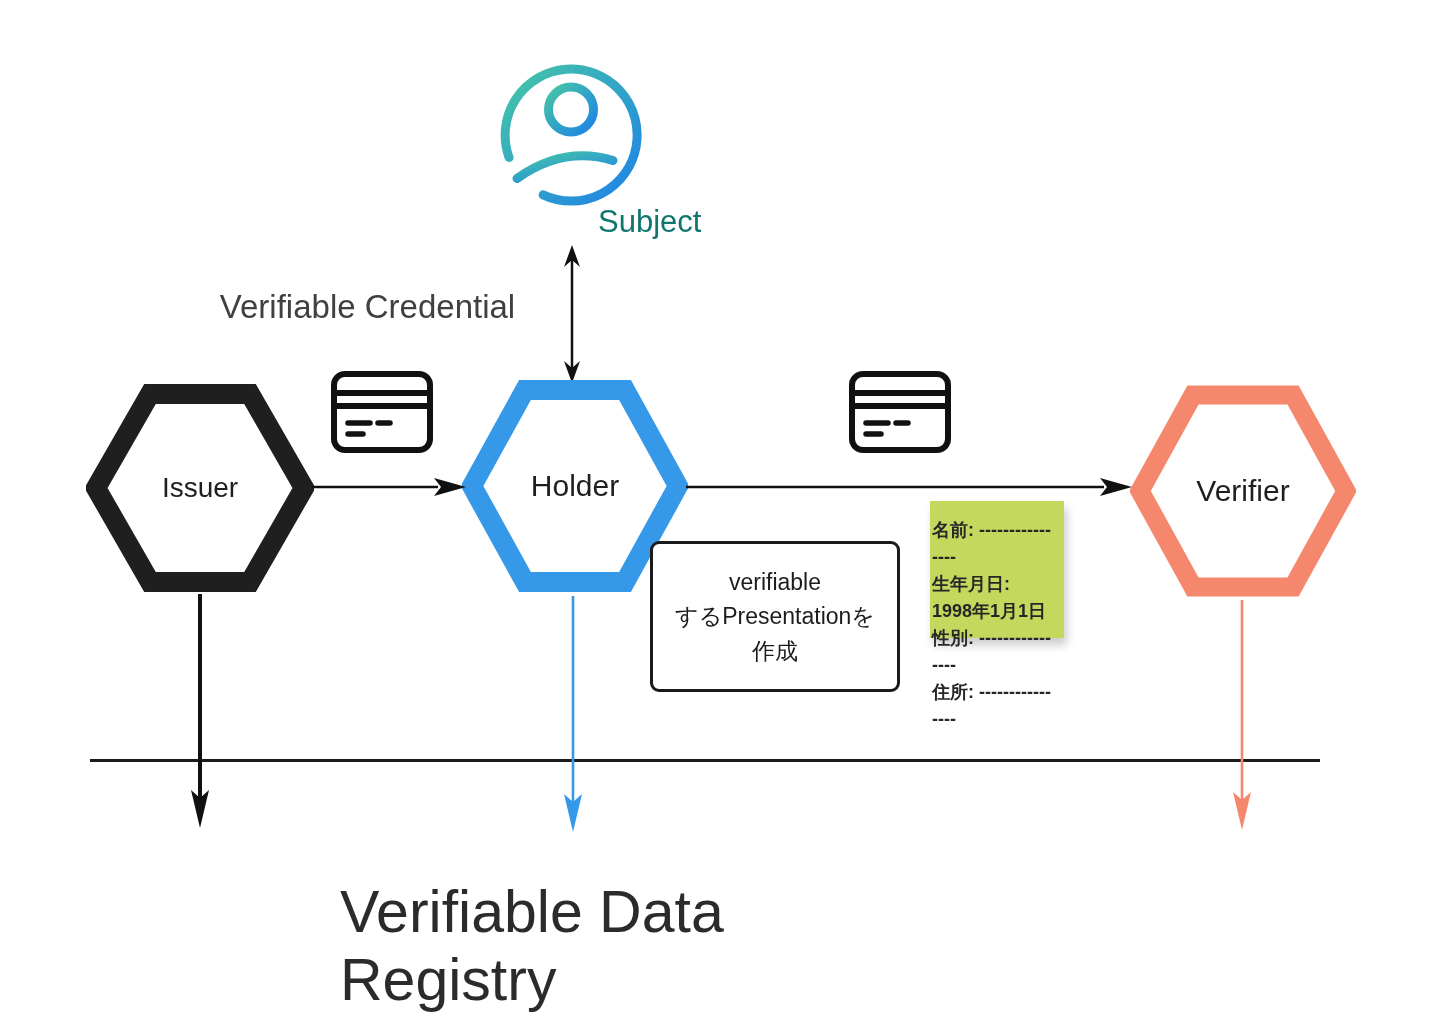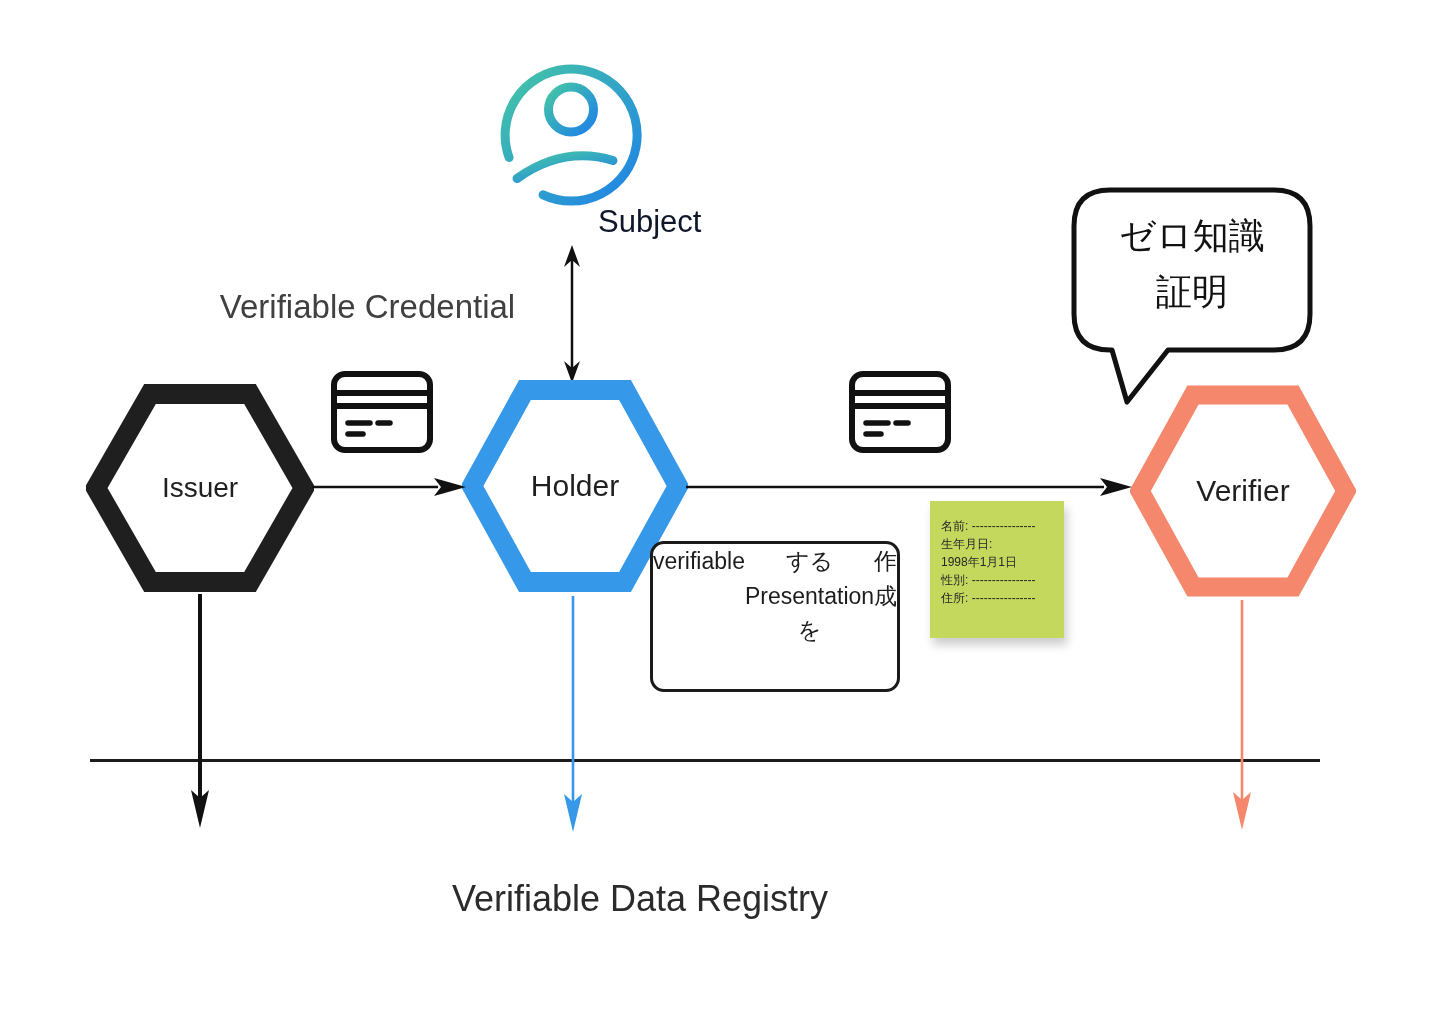--- a/index.html
+++ b/index.html
@@ -1,21 +1,21 @@
 <!DOCTYPE html>
 <html style="--issuer-black: #1f1f1f; --holder-blue: #3598e8; --verifier-coral: #f5876c; --note-green: #c5d85e; --subject-teal: #45c6a5; --subject-blue: #1e82e8;"><head>
 <meta charset="utf-8">
 <style>
   html,body{margin:0;padding:0;background:#ffffff;}
   #canvas{
     position:relative;width:1440px;height:1013px;background:#ffffff;overflow:hidden;
     font-family:"Liberation Sans","DejaVu Sans",sans-serif;color:#1f1f1f;
   }
   .abs{position:absolute;}
-  .label{color:#0f172a;}
+  .label{color:#0f766e;}
 
   
   .subject-icon path,.subject-icon circle{fill:none;stroke:url(#subgrad);stroke-width:6;stroke-linecap:round;}
 
   
   .hex polygon{fill:#ffffff;}
   .hex-issuer polygon{stroke:var(--issuer-black,#1f1f1f);stroke-width:20;}
   .hex-holder polygon{stroke:var(--holder-blue,#3598e8);stroke-width:20;}
   .hex-verifier polygon{stroke:var(--verifier-coral,#f5876c);stroke-width:19;}
   .hex-label{position:absolute;inset:0;display:flex;align-items:center;justify-content:center;}
@@ -43,32 +43,32 @@
   .bubble-svg path{fill:#ffffff;stroke:#111;stroke-width:5;stroke-linejoin:round;}
   .bubble-text{position:absolute;text-align:center;font-size:36px;line-height:1.55;color:#111;}
 
   
   .note{
     background:var(--note-green,#c5d85e);
     box-shadow:3px 7px 9px rgba(0,0,0,0.20);
     color:#262626;box-sizing:border-box;
   }
   .note-credential{padding:18px 12px 0 15px;font-size:12.5px;line-height:1.5;}
-  .note-presentation{padding:16px 10px 0 11px;font-size:12px;line-height:1.5;}
+  .note-presentation{padding:16px 10px 0 2px;font-size:18px;line-height:1.5;font-weight:bold;}
 
   
   .process-box{
-    border:3px solid #1a1a1a;border-radius:14px;background:#ffffff;
-    box-sizing:border-box;display:flex;flex-direction:row;justify-content:center;
+    border:3px solid #1a1a1a;border-radius:9px;background:#ffffff;
+    box-sizing:border-box;display:flex;flex-direction:column;justify-content:center;
     text-align:center;font-size:23px;line-height:1.5;color:#1c1c1c;
   }
 
   
   .registry-line{background:#1c1c1c;}
-  .registry-title{font-size:36px;text-align:center;color:#2b2b2b;}
+  .registry-title{font-size:59px;text-align:left;color:#2b2b2b;}
 </style>
 </head>
 <body>
 
 <div id="canvas">
 
   <svg class="abs subject-icon" style="left:496px;top:60px;" width="150" height="150" viewBox="0 0 100 100">
     <defs>
       <linearGradient id="subgrad" x1="0" y1="0" x2="1" y2="1">
         <stop offset="0" stop-color="#45c6a5"></stop>
@@ -131,29 +131,20 @@
   <svg class="abs arrow" style="left:310px;top:473px;" width="158" height="28" viewBox="0 0 158 28">
     <line x1="2" y1="14" x2="128" y2="14" stroke-width="2.5"></line>
     <polygon points="124,5 156,14 124,23 131,14"></polygon>
   </svg>
 
   <svg class="abs arrow" style="left:684px;top:473px;" width="452" height="28" viewBox="0 0 452 28">
     <line x1="2" y1="14" x2="420" y2="14" stroke-width="2.5"></line>
     <polygon points="416,5 448,14 416,23 423,14"></polygon>
   </svg>
 
-  <div class="abs" style="left:1070px;top:186px;width:244px;height:226px;z-index:5;">
-    <svg class="bubble-svg" width="244" height="226" viewBox="0 0 244 226">
-      <path d="M 40 4 L 204 4 Q 240 4 240 40 L 240 128 Q 240 164 204 164 L 98 164 L 57 216 L 42 164 L 40 164 Q 4 164 4 128 L 4 40 Q 4 4 40 4 Z"></path>
-    </svg>
-    <div class="bubble-text" style="left:24px;top:22px;width:196px;">
-      <div>ゼロ知識</div>
-      <div>証明</div>
-    </div>
-  </div>
 
 
   <div class="abs note note-presentation" style="left:930px;top:501px;width:134px;height:137px;">
     <div>名前: ----------------</div>
     <div>生年月日:</div>
     <div>1998年1月1日</div>
     <div>性別: ----------------</div>
     <div>住所: ----------------</div>
   </div>
 

